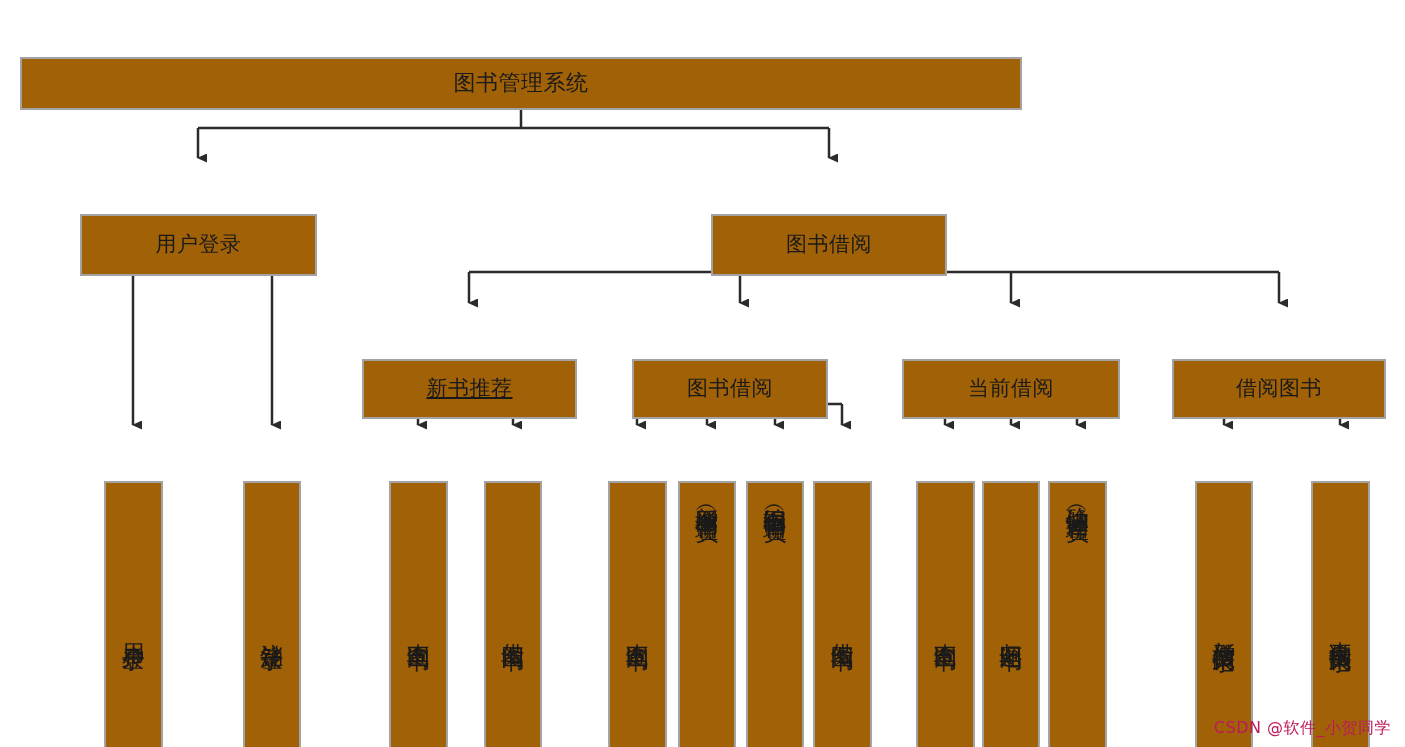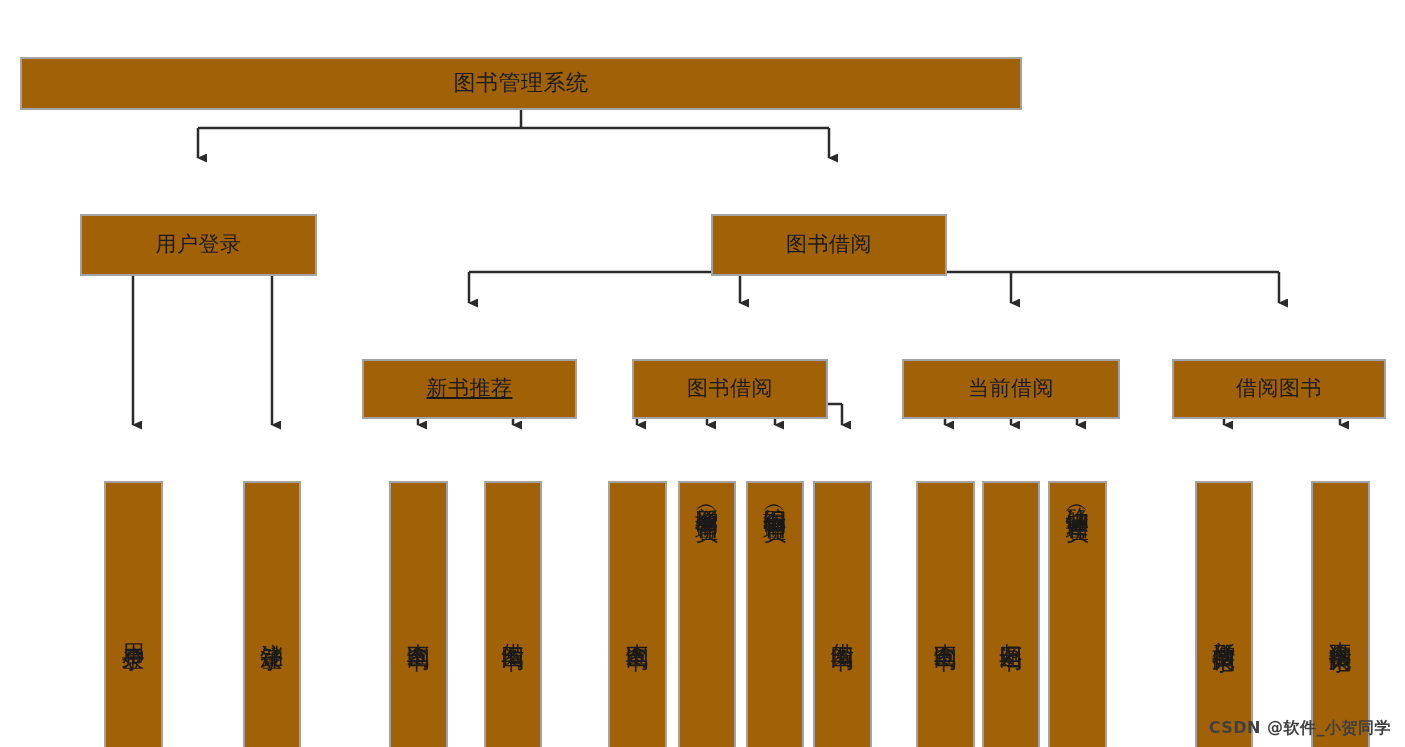--- a/index.html
+++ b/index.html
@@ -67,25 +67,24 @@
   }
   .node.vert.centered {
     align-items: center;
     padding-top: 0;
   }
   #watermark {
     position: absolute;
     right: 14px;
     bottom: 8px;
     font-size: 16px;
-    color: #404040;
+    color: #be185d;
     letter-spacing: 0.5px;
     white-space: nowrap;
     user-select: none;
-    font-weight: bold;
   }
 </style>
 </head>
 <body>
 
 <div id="diagram-root">
 
   <svg id="edges-layer" viewBox="0 0 1405 747" width="1405" height="747" xmlns="http://www.w3.org/2000/svg">
     <defs>
       <marker id="arrowhead" markerWidth="9" markerHeight="10" refX="4.5" refY="9" orient="auto" markerUnits="userSpaceOnUse">

